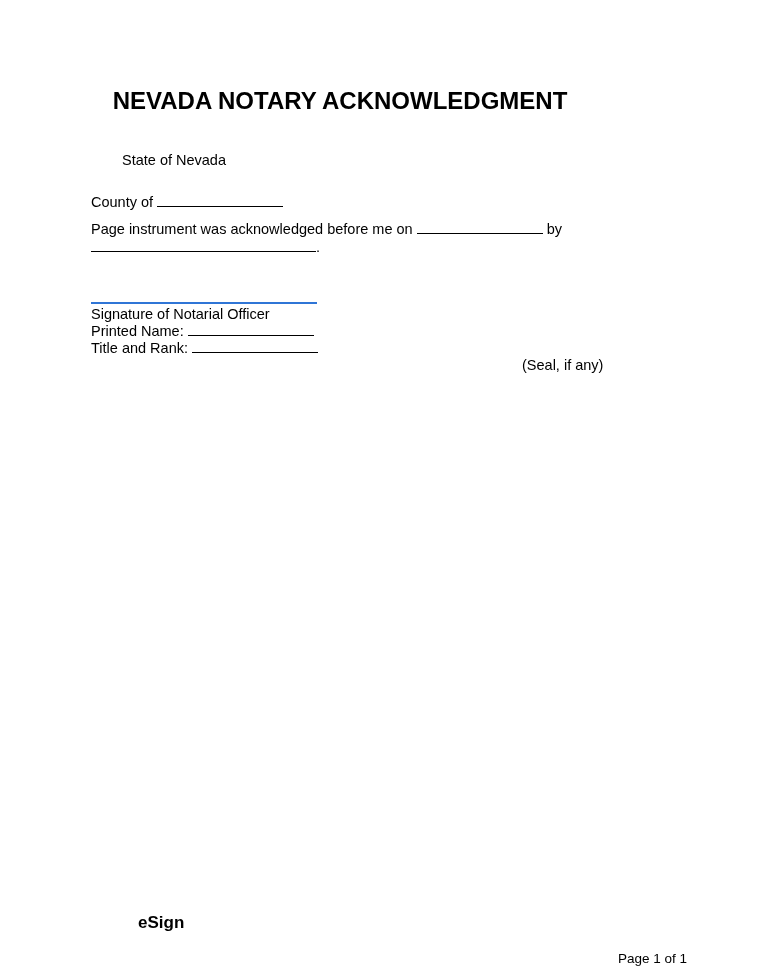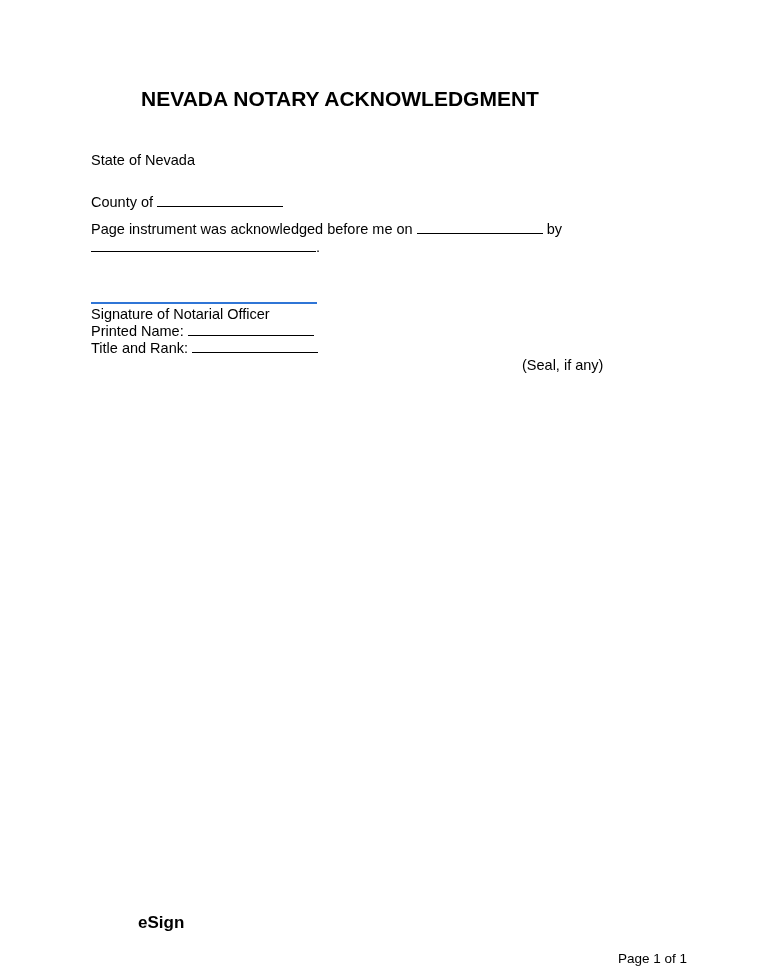--- a/index.html
+++ b/index.html
@@ -1,34 +1,34 @@
 <!DOCTYPE html>
 <html><head>
   <meta charset="utf-8">
   <style>
     html, body { margin: 0; padding: 0; background: #ffffff; }
     body { width: 768px; height: 979px; position: relative; overflow: hidden;
            font-family: "Liberation Sans", sans-serif; color: #000; }
     .title { position: absolute; top: 87px; left: 0; width: 680px; text-align: center;
-             font-weight: bold; font-size: 21px; letter-spacing: 0px; }
+             font-weight: bold; font-size: 24px; letter-spacing: 0px; }
     .line { position: absolute; left: 91px; font-size: 14.5px; white-space: nowrap; }
     .blank { display: inline-block; border-bottom: 1px solid #000; vertical-align: baseline; height: 1px; }
     .sigline { position: absolute; left: 91px; top: 302px; width: 226px; height: 0;
                border-top: 2px solid #2f75d6; }
     .seal { position: absolute; top: 357px; left: 522px; font-size: 14.5px; }
     .brand { position: absolute; top: 913px; left: 112px; font-weight: bold; font-size: 17px; margin-left: 26px; }
     .pagenum { position: absolute; top: 922px; left: 618px; font-size: 13.5px; margin-top: 29px; }
   </style>
 </head>
 <body>
 
 <div>
   <div class="title">NEVADA NOTARY ACKNOWLEDGMENT</div>
 
-  <div class="line" style="top:152px;">State of Nevada</div>
+  <div class="line" style="top:152px;margin-left:31px;">State of Nevada</div>
 
   <div class="line" style="top:170px;margin-top:24px;">
     <span>County of</span>
     <span class="blank" style="width:126px;"></span>
   </div>
 
   <div class="line" style="top:221px;">
     <span>Page instrument was acknowledged before me on</span>
     <span class="blank" style="width:126px;"></span>
     <span>by</span>

